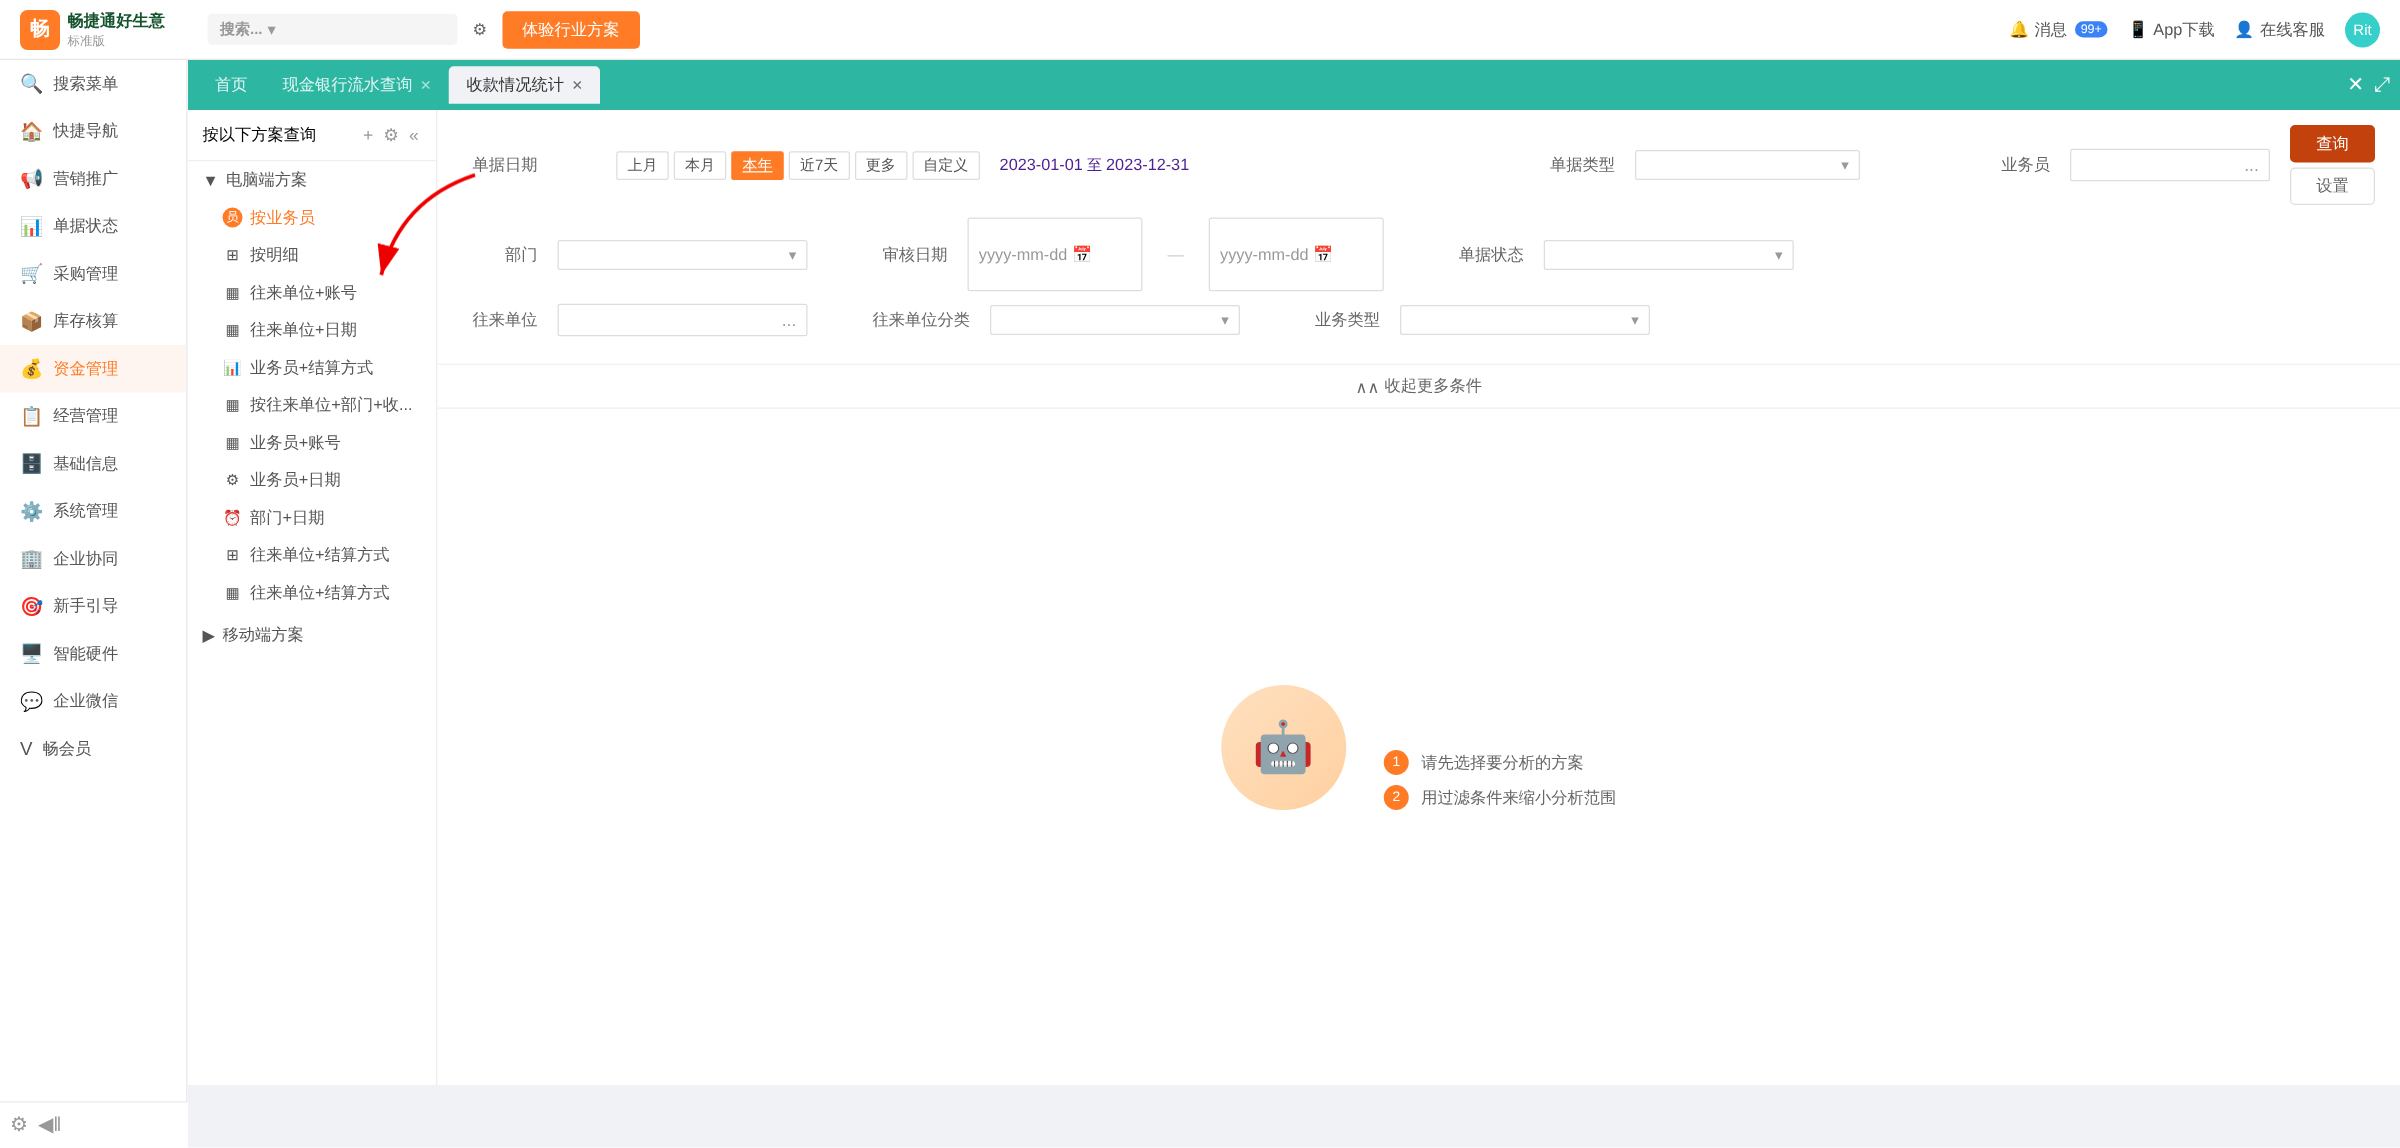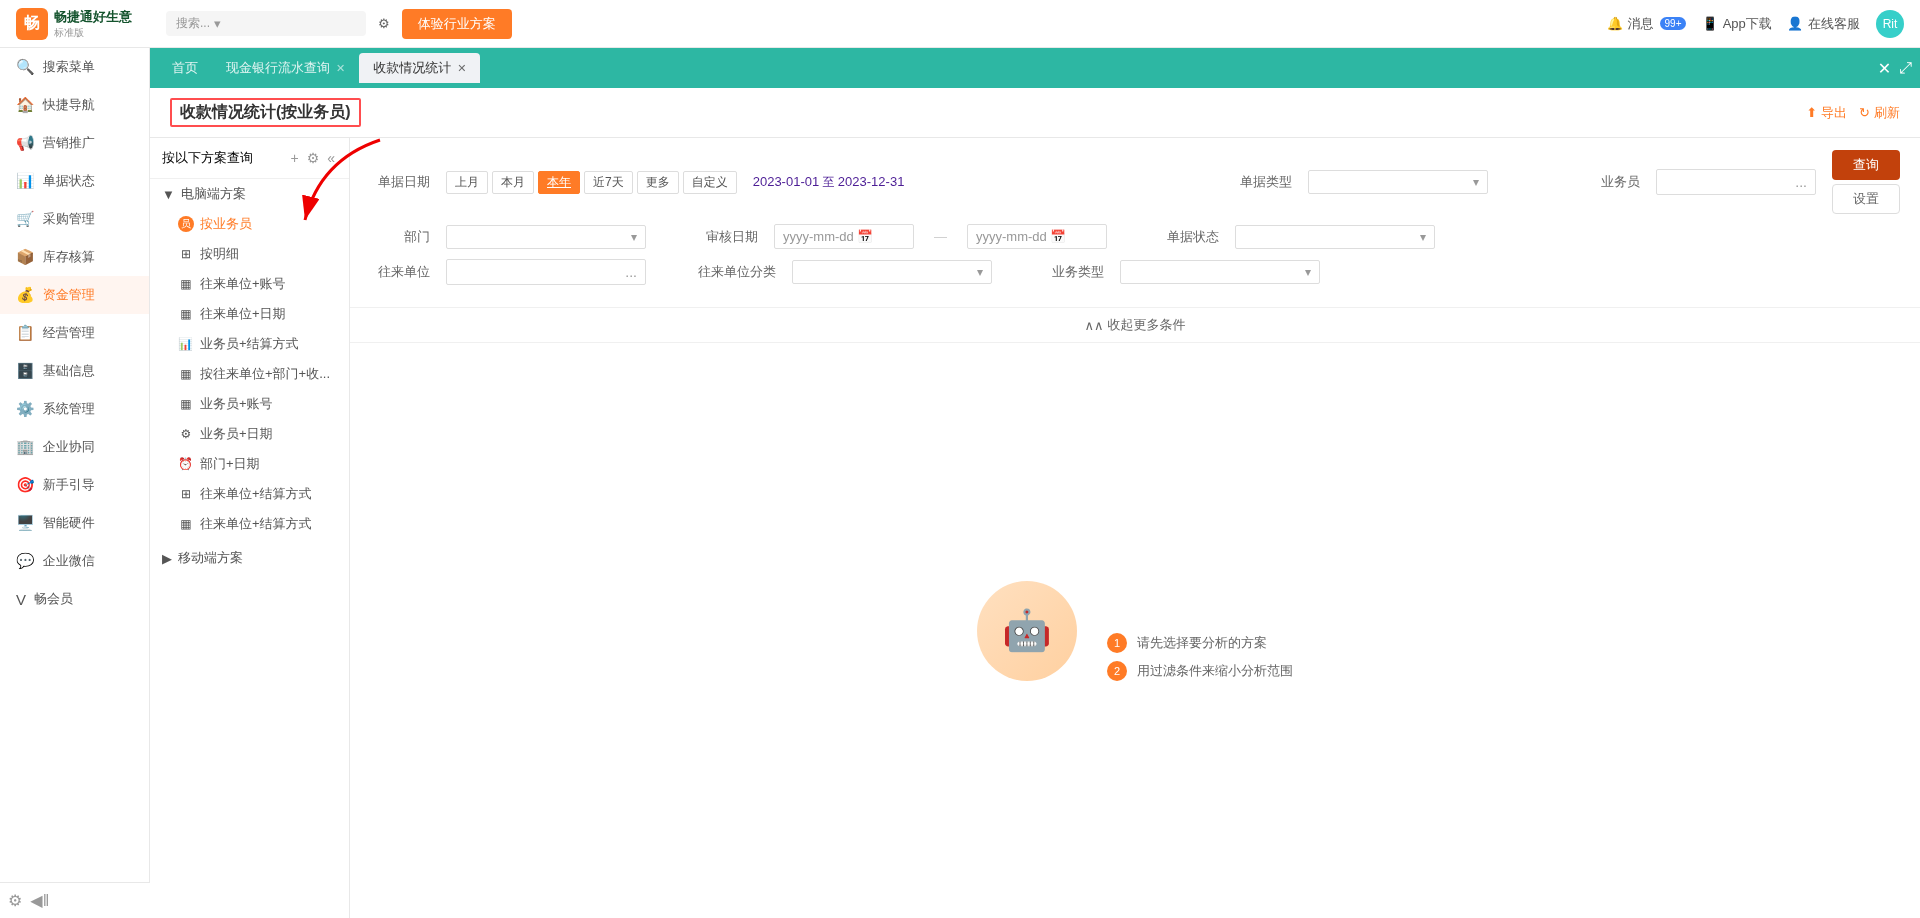--- a/index.html
+++ b/index.html
@@ -39,21 +39,21 @@
       gap: 8px;
     }
     .header-search-area {
       display: flex;
       align-items: center;
       background: #f5f5f5;
       border-radius: 4px;
       padding: 4px 10px;
       min-width: 200px;
     }
-    .header-search-text { color: #999; font-size: 12px; }
+    .header-search-text { color: #999; font-size: 12px; font-weight: bold; }
     .header-dropdown-arrow { color: #999; margin-left: 4px; }
     .header-gear { color: #666; cursor: pointer; padding: 4px; }
     .header-trial-btn {
       background: #ff7b26;
       color: white;
       border: none;
       border-radius: 4px;
       padding: 6px 16px;
       cursor: pointer;
       font-size: 13px;
@@ -272,20 +272,21 @@
     .filter-label {
       color: #666;
       font-size: 13px;
       min-width: 60px;
       text-align: right;
     }
     .date-quick-btns {
       display: flex;
       gap: 4px;
       align-items: center;
+      margin-left: 47px;
     }
     .date-quick-btn {
       padding: 2px 8px;
       border: 1px solid #ddd;
       border-radius: 2px;
       color: #555;
       cursor: pointer;
       font-size: 12px;
       background: #fff;
     }
@@ -308,21 +309,21 @@
     }
     .filter-select-text { flex: 1; color: #999; font-size: 13px; }
     .filter-select-arrow { color: #999; font-size: 12px; }
     .filter-select-dots { color: #999; font-size: 14px; margin-left: 4px; cursor: pointer; }
 
     .filter-input {
       display: flex;
       align-items: center;
       border: 1px solid #ddd;
       border-radius: 2px;
-      padding: 4px 8px;
+      padding: 21px 8px;
       min-width: 140px;
       color: #999;
       font-size: 13px;
       text-align: center;
     }
     .filter-input-icon { color: #999; font-size: 13px; margin-left: 4px; cursor: pointer; }
     .filter-dash { color: #ccc; padding: 0 4px; }
 
     
     .action-buttons {
@@ -522,33 +523,20 @@
       <span class="tab-close">✕</span>
     </div>
     <div class="tab-bar-right">
       <span class="tab-bar-icon">✕</span>
       <span class="tab-bar-icon">⤢</span>
     </div>
   </div>
 
   <div class="page-content">
 
-    <div class="page-header">
-      <span class="page-title">收款情况统计(按业务员)</span>
-      <div class="page-header-right">
-        <div class="export-btn">
-          <span>⬆</span>
-          <span>导出</span>
-        </div>
-        <div class="refresh-btn">
-          <span>↻</span>
-          <span>刷新</span>
-        </div>
-      </div>
-    </div>
 
     <div class="content-layout">
 
       <div class="scheme-panel">
         <div class="scheme-panel-header">
           <span>按以下方案查询</span>
           <div class="scheme-panel-actions">
             <span class="scheme-action-btn">+</span>
             <span class="scheme-action-btn">⚙</span>
             <span class="scheme-action-btn">«</span>

